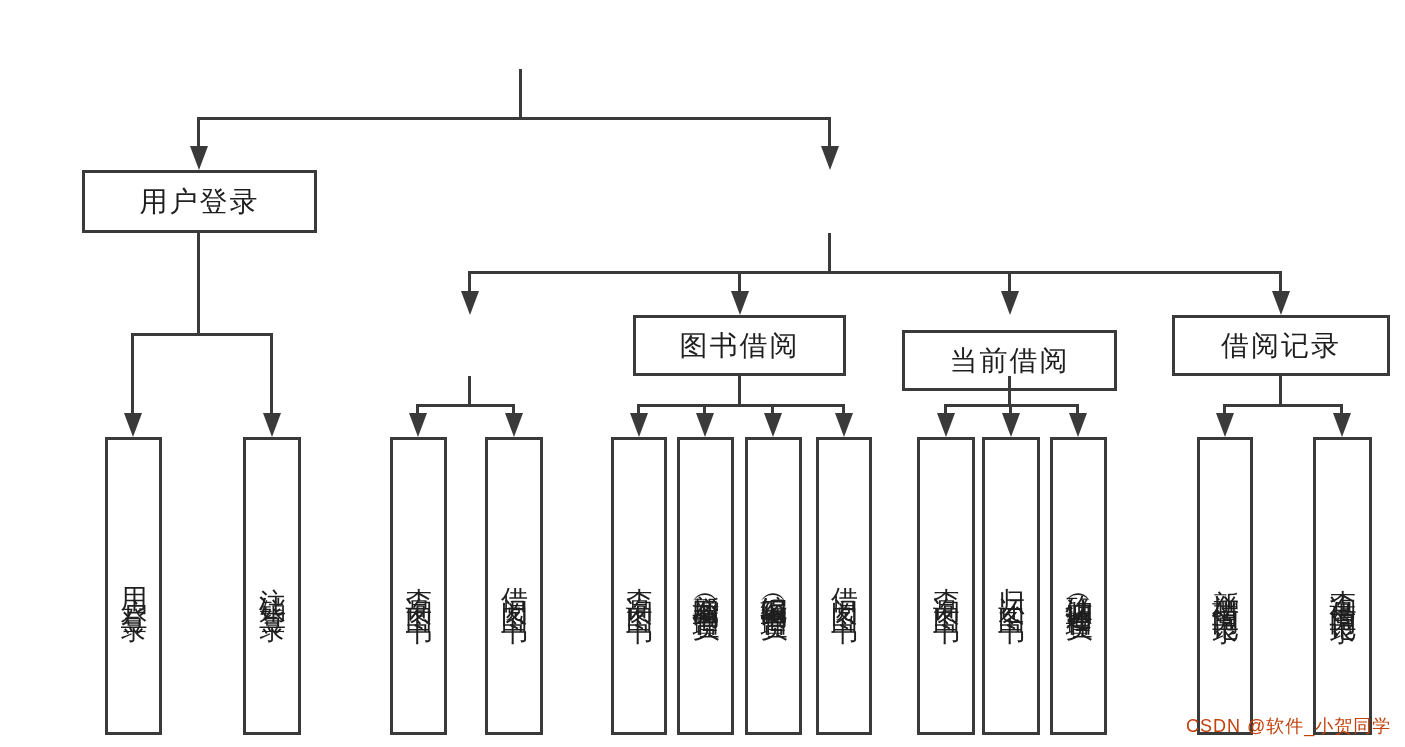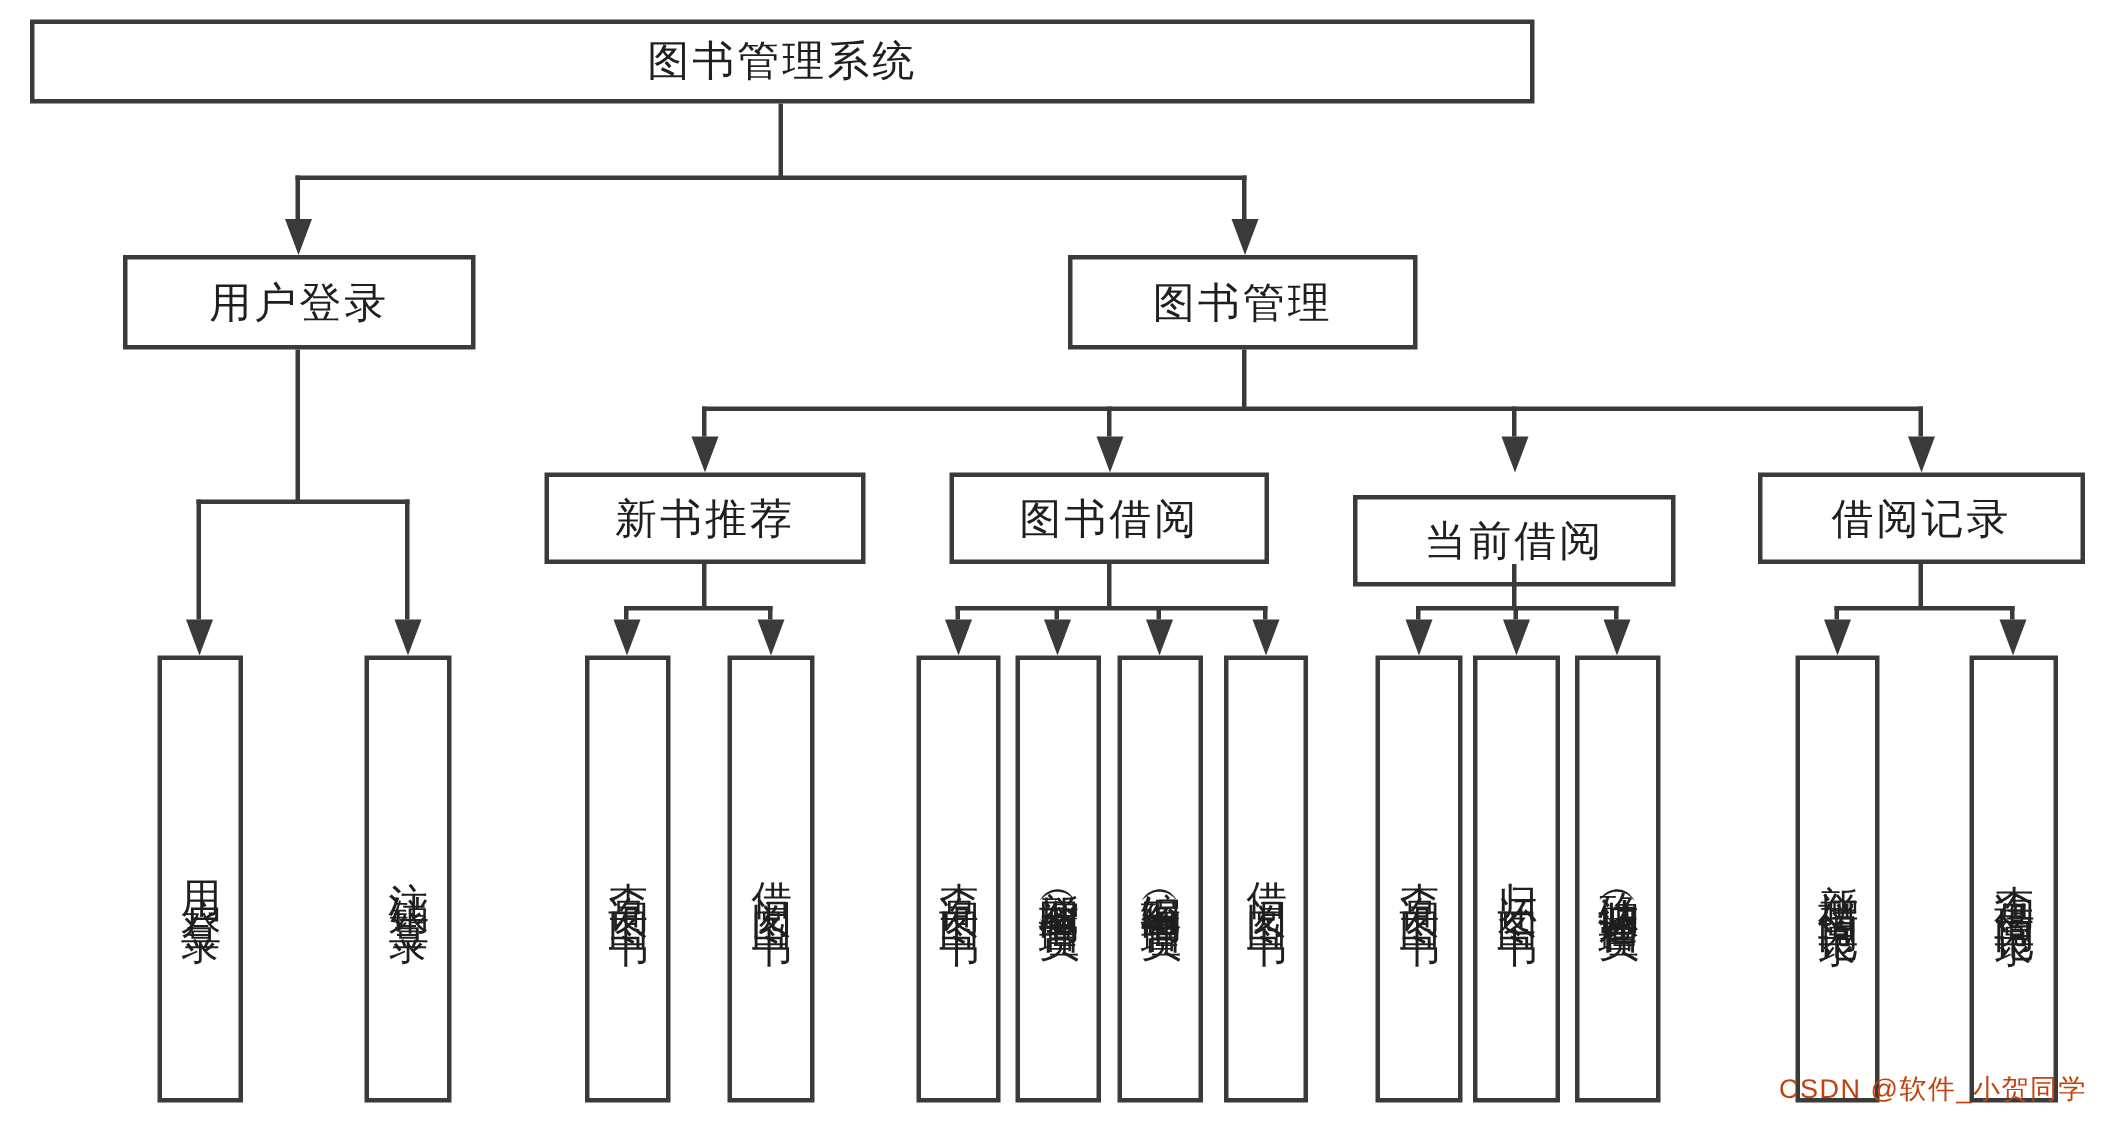--- a/index.html
+++ b/index.html
@@ -28,59 +28,50 @@
   .watermark{
     position:absolute;left:1186px;top:714px;font-size:18px;color:#c2410c;
     white-space:nowrap;letter-spacing:1px;
   }
 </style>
 </head>
 <body>
 
 <div id="canvas">
 
-  <div class="box" style="left:20px;top:13px;width:1003px;height:56px;">
-    <span class="hlabel">图书管理系统</span>
-  </div>
 
   <div class="v-line" style="left:519px;top:69px;height:51px;"></div>
   <div class="h-line" style="left:197px;top:117px;width:634px;"></div>
   <div class="v-line" style="left:197px;top:117px;height:29px;"></div>
   <div class="arrow" style="left:190px;top:146px;"></div>
   <div class="v-line" style="left:828px;top:117px;height:29px;"></div>
   <div class="arrow" style="left:821px;top:146px;"></div>
 
   <div class="box" style="left:82px;top:170px;width:235px;height:63px;">
     <span class="hlabel">用户登录</span>
-  </div>
-  <div class="box" style="left:712px;top:170px;width:233px;height:63px;">
-    <span class="hlabel">图书管理</span>
   </div>
 
   <div class="v-line" style="left:197px;top:233px;height:102px;"></div>
   <div class="h-line" style="left:131px;top:333px;width:142px;"></div>
   <div class="v-line" style="left:131px;top:333px;height:80px;"></div>
   <div class="arrow" style="left:124px;top:413px;"></div>
   <div class="v-line" style="left:270px;top:333px;height:80px;"></div>
   <div class="arrow" style="left:263px;top:413px;"></div>
 
   <div class="v-line" style="left:828px;top:233px;height:40px;"></div>
   <div class="h-line" style="left:468px;top:271px;width:814px;"></div>
   <div class="v-line" style="left:468px;top:271px;height:20px;"></div>
   <div class="arrow" style="left:461px;top:291px;"></div>
   <div class="v-line" style="left:738px;top:271px;height:20px;"></div>
   <div class="arrow" style="left:731px;top:291px;"></div>
   <div class="v-line" style="left:1008px;top:271px;height:20px;"></div>
   <div class="arrow" style="left:1001px;top:291px;"></div>
   <div class="v-line" style="left:1279px;top:271px;height:20px;"></div>
   <div class="arrow" style="left:1272px;top:291px;"></div>
 
-  <div class="box" style="left:363px;top:315px;width:214px;height:61px;">
-    <span class="hlabel">新书推荐</span>
-  </div>
   <div class="box" style="left:633px;top:315px;width:213px;height:61px;justify-content:center;">
     <span class="hlabel">图书借阅</span>
   </div>
   <div class="box" style="left:902px;top:330px;width:215px;height:61px;">
     <span class="hlabel">当前借阅</span>
   </div>
   <div class="box" style="left:1172px;top:315px;width:218px;height:61px;">
     <span class="hlabel">借阅记录</span>
   </div>
 

